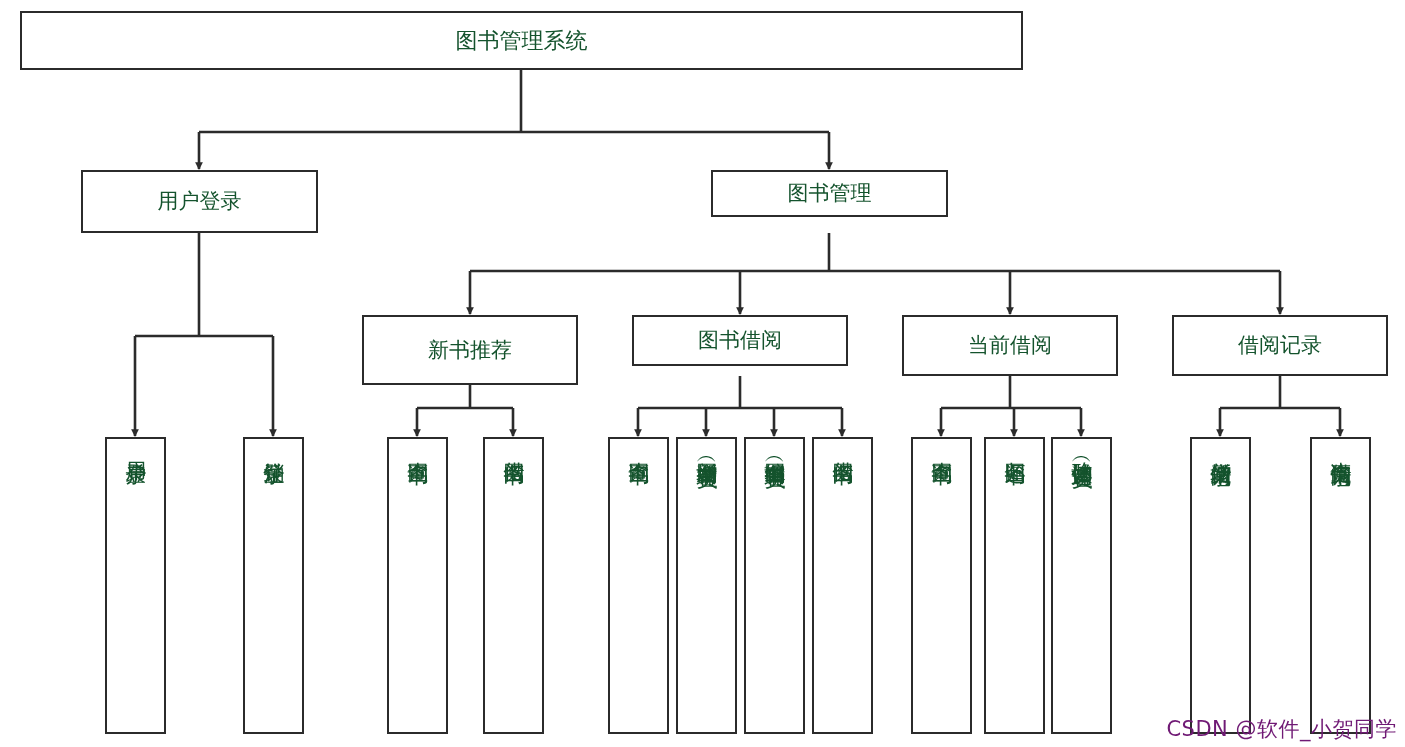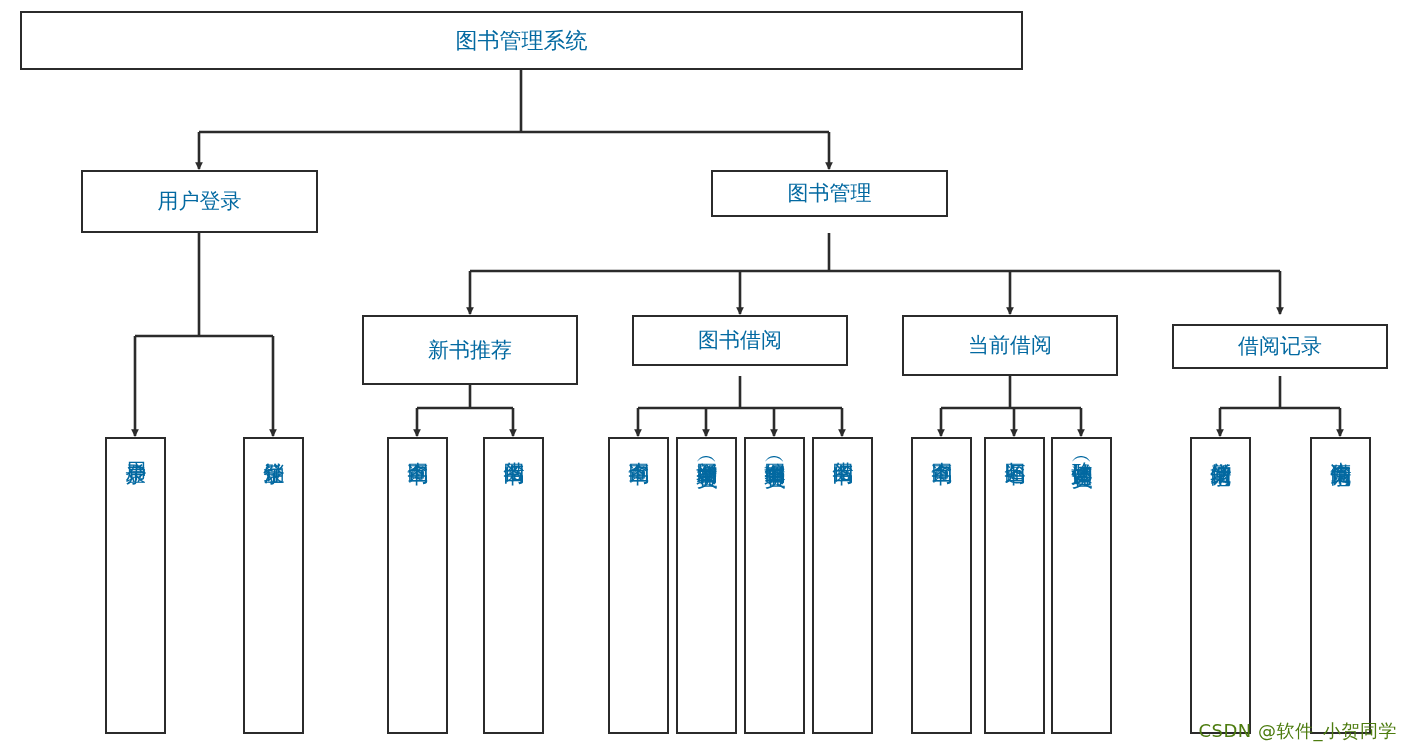--- a/index.html
+++ b/index.html
@@ -31,21 +31,21 @@
     position: absolute;
     box-sizing: border-box;
     background: #ffffff;
     border: 2px solid #2b2b2b;
     display: flex;
     align-items: center;
     justify-content: center;
     overflow: hidden;
   }
   .node .label {
-    color: #0369a1;
+    color: #14532d;
     text-align: left;
     line-height: 1.18;
     white-space: nowrap;
   }
   .node.horiz .label {
     font-size: 21px;
   }
   .node.vert {
     align-items: flex-start;
     justify-content: center;
@@ -58,22 +58,22 @@
     letter-spacing: 1px;
     line-height: 1.0;
   }
   .node.root .label {
     font-size: 22px;
   }
   #watermark {
     position: absolute;
     right: 8px;
     bottom: 4px;
-    font-size: 18px;
-    color: #4d7c0f;
+    font-size: 21px;
+    color: #701a75;
     letter-spacing: 0.5px;
     white-space: nowrap;
   }
 </style>
 </head>
 <body>
 
 <div id="diagram-root">
 
   <svg class="edges" viewBox="0 0 1405 747" xmlns="http://www.w3.org/2000/svg">
@@ -131,21 +131,21 @@
       </div>
       <div class="node horiz" style="left: 362px; top: 315px; width: 216px; height: 70px;">
         <span class="label">新书推荐</span>
       </div>
       <div class="node horiz" style="left: 632px; top: 315px; width: 216px; height: 51px;">
         <span class="label">图书借阅</span>
       </div>
       <div class="node horiz" style="left: 902px; top: 315px; width: 216px; height: 61px;">
         <span class="label">当前借阅</span>
       </div>
-      <div class="node horiz" style="left: 1172px; top: 324px; width: 216px; height: 45px;">
+      <div class="node horiz" style="left: 1172px; top: 315px; width: 216px; height: 61px;">
         <span class="label">借阅记录</span>
       </div>
       <div class="node vert" style="left: 105px; top: 437px; width: 61px; height: 297px;">
         <span class="label">用户登录</span>
       </div>
       <div class="node vert" style="left: 243px; top: 437px; width: 61px; height: 297px;">
         <span class="label">注销登录</span>
       </div>
       <div class="node vert" style="left: 387px; top: 437px; width: 61px; height: 297px;">
         <span class="label">查询图书</span>

